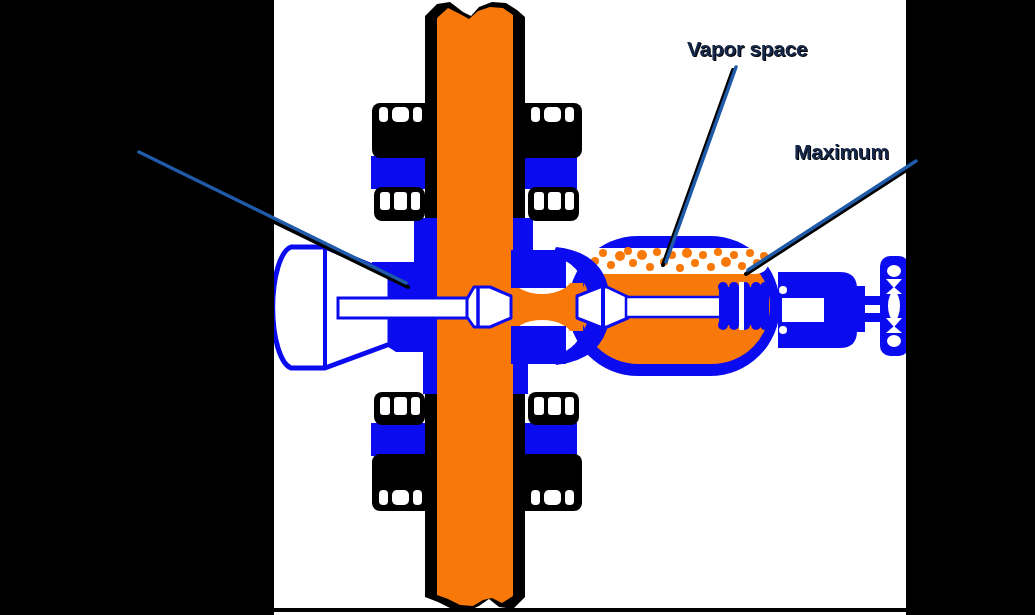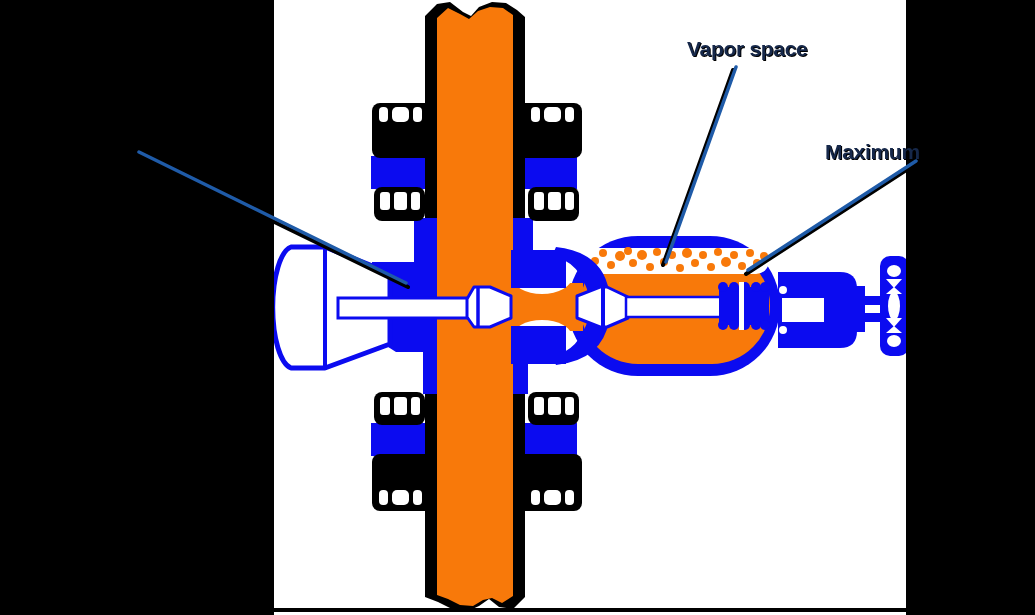--- a/index.html
+++ b/index.html
@@ -15,21 +15,21 @@
     position:absolute;
     font-weight:bold;
     font-size:21px;
     letter-spacing:-0.3px;
     color:#16284a;
     text-shadow:1px 1px 0 #000;
     white-space:nowrap;
     z-index:5;
   }
   #label-vapor-space{left:675px;top:37px;margin-left:12px;}
-  #label-maximum{left:825px;top:140px;}
+  #label-maximum{left:794px;top:140px;}
 </style>
 </head>
 <body>
 
 <div id="screen">
 
   <svg id="diagram-svg" viewBox="0 0 1035 615">
 
     <rect x="274" y="0" width="632" height="615" fill="#ffffff"></rect>
 

